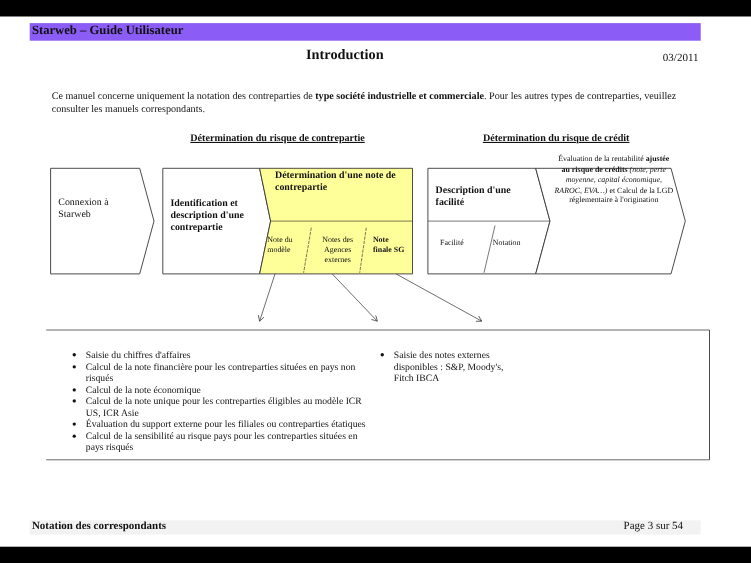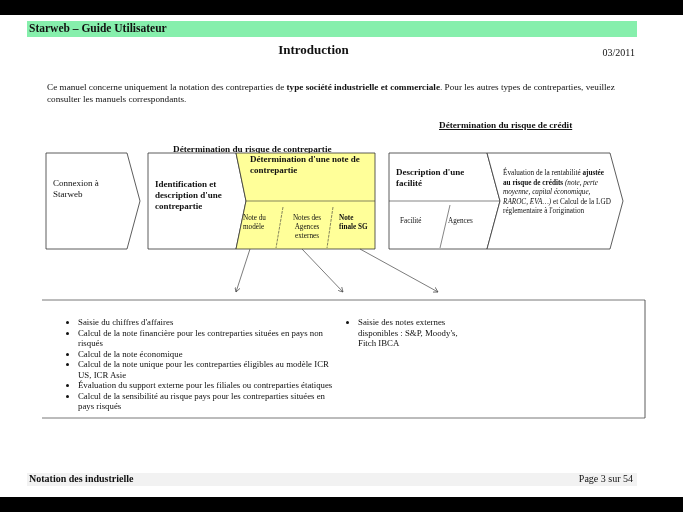--- a/index.html
+++ b/index.html
@@ -1,46 +1,46 @@
 <!DOCTYPE html>
 <html><head>
 <meta charset="utf-8">
 <style>
   html,body{margin:0;padding:0;}
   body{width:683px;height:512px;background:#000;position:relative;overflow:hidden;font-family:"Liberation Serif",serif;color:#111;}
   .page{position:absolute;left:0;top:15px;width:683px;height:482px;background:#fff;}
-  .hdr{position:absolute;left:27px;top:6px;width:610px;height:16px;background:#86efac;font-size:11.5px;}
+  .hdr{position:absolute;left:27px;top:6px;width:610px;height:16px;background:#8b5cf6;font-size:11.5px;}
   .hdr .l{position:absolute;left:2px;top:1px;font-weight:bold;}
   .hdr .r{position:absolute;right:2px;top:2px;font-size:10px;margin-top:24px;}
   .title{position:absolute;left:0;width:627px;top:27px;text-align:center;font-weight:bold;font-size:13px;}
   .intro{position:absolute;left:47px;top:66px;width:580px;font-size:9.2px;line-height:12px;}
   .sec{position:absolute;font-size:9.2px;font-weight:bold;text-decoration:underline;}
   svg{position:absolute;left:0;top:0;}
   .t{position:absolute;font-size:9px;line-height:11px;}
   .b{font-weight:bold;}
   .s{font-size:7.2px;line-height:9px;}
   .list{position:absolute;margin:15px;padding-left:18px;font-size:8.8px;line-height:10.5px;}
   .list li{margin:0;}
   .ftr{position:absolute;left:27px;top:458px;width:610px;height:13px;background:#f2f2f2;font-size:10px;}
   .ftr .l{position:absolute;left:2px;top:0px;font-weight:bold;}
-  .ftr .r{position:absolute;right:4px;top:0px;}
+  .ftr .r{position:absolute;right:16px;top:0px;}
 </style>
 </head>
 <body>
 
 <div class="page">
   <div class="hdr">
     <span class="l">Starweb – Guide Utilisateur</span>
     <span class="r">03/2011</span>
   </div>
   <div class="title">Introduction</div>
   <div class="intro">
     <span>Ce manuel concerne uniquement la notation des contreparties de </span><b>type société industrielle et commerciale</b><span>. Pour les autres types de contreparties, veuillez consulter les manuels correspondants.</span>
   </div>
-  <div class="sec" style="left:173px;top:105px;margin-top:24px;">Détermination du risque de contrepartie</div>
+  <div class="sec" style="left:173px;top:105px;">Détermination du risque de contrepartie</div>
   <div class="sec" style="left:439px;top:105px;">Détermination du risque de crédit</div>
 
   <svg width="683" height="482">
     <defs>
         <marker id="ah" markerWidth="8" markerHeight="8" refX="7" refY="4" orient="auto">
           <path d="M0,0 L7,4 L0,8" fill="none" stroke="#444" stroke-width="1"></path>
         </marker>
       </defs>
     <polygon points="46,138 127,138 140,186 127,234 46,234" fill="#fff" stroke="#333" stroke-width="0.8"></polygon>
     <polygon points="148,138 236,138 246,186 236,234 148,234" fill="#fff" stroke="#333" stroke-width="0.8"></polygon>
@@ -61,37 +61,37 @@
   </svg>
 
   <div class="t" style="left:53px;top:163px;width:72px;">Connexion à Starweb</div>
   <div class="t b" style="left:155px;top:164px;width:82px;">Identification et description d'une contrepartie</div>
   <div class="t b" style="left:250px;top:139px;width:120px;">Détermination d'une note de contrepartie</div>
   <div class="t s" style="left:243px;top:199px;width:34px;">Note du modèle</div>
   <div class="t s" style="left:287px;top:199px;width:40px;text-align:center;">Notes des Agences externes</div>
   <div class="t s b" style="left:339px;top:199px;width:30px;">Note finale SG</div>
   <div class="t b" style="left:396px;top:152px;width:90px;">Description d'une facilité</div>
   <div class="t s" style="left:400px;top:202px;">Facilité</div>
-  <div class="t s" style="left:448px;top:202px;">Agences</div>
-  <div class="t s" style="left:503px;top:154px;width:110px;line-height:9.6px;">
+  <div class="t s" style="left:448px;top:202px;">Notation</div>
+  <div class="t s" style="left:503px;top:125px;width:110px;text-align:center;line-height:9.6px;">
     <span>Évaluation de la rentabilité</span>
     <b>ajustée au risque de crédits</b>
     <i>(note, perte moyenne, capital économique, RAROC, EVA…)</i>
     <span>et Calcul de la LGD réglementaire à l'origination</span>
   </div>
 
   <ul class="list" style="left:45px;top:287px;width:260px;">
     <li>Saisie du chiffres d'affaires</li>
     <li>Calcul de la note financière pour les contreparties situées en pays non risqués</li>
     <li>Calcul de la note économique</li>
     <li>Calcul de la note unique pour les contreparties éligibles au modèle ICR US, ICR Asie</li>
     <li>Évaluation du support externe pour les filiales ou contreparties étatiques</li>
     <li>Calcul de la sensibilité au risque pays pour les contreparties situées en pays risqués</li>
   </ul>
   <ul class="list" style="left:325px;top:287px;width:115px;">
     <li>Saisie des notes externes disponibles : S&amp;P, Moody's, Fitch IBCA</li>
   </ul>
 
   <div class="ftr">
-    <span class="l">Notation des industrielle</span>
+    <span class="l">Notation des correspondants</span>
     <span class="r">Page 3 sur 54</span>
   </div>
 </div>
 
 </body></html>

